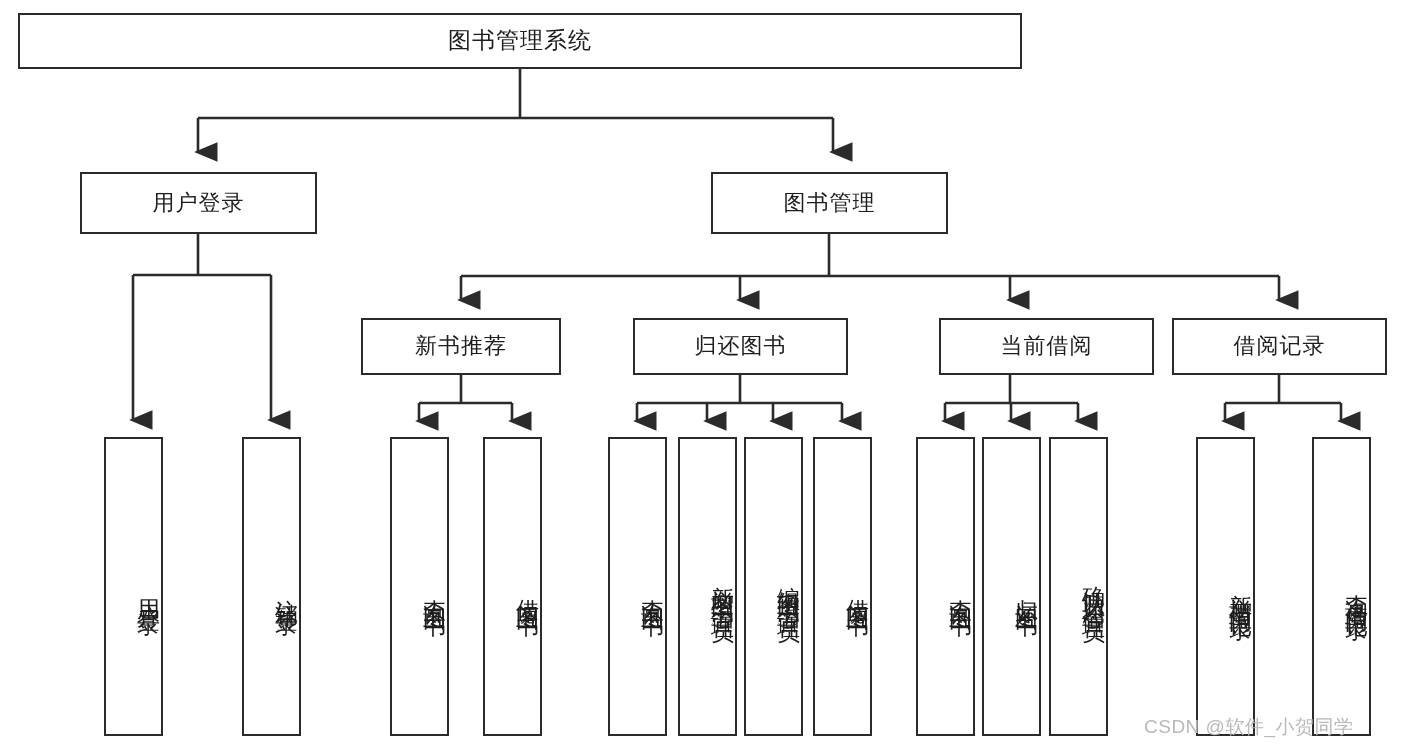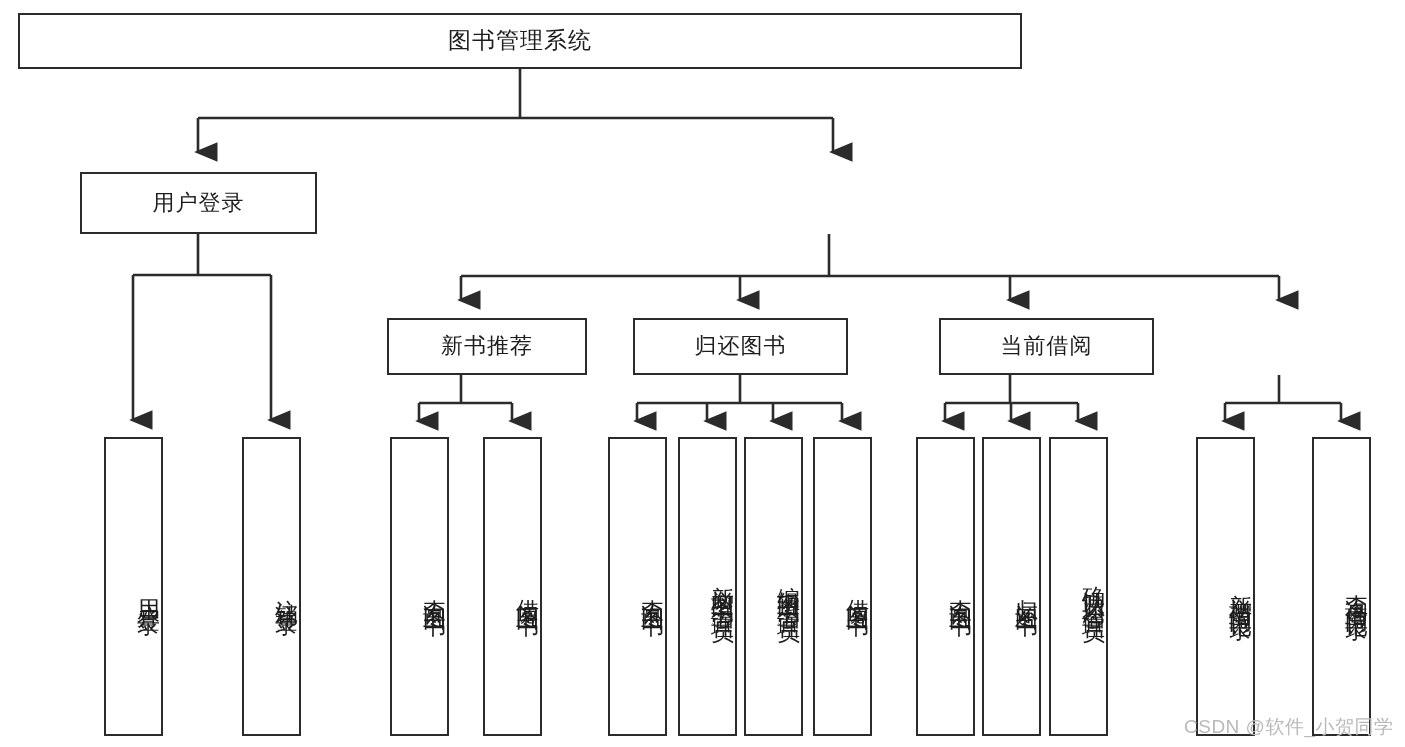--- a/index.html
+++ b/index.html
@@ -5,21 +5,21 @@
   html,body{margin:0;padding:0;background:#ffffff;}
   body{width:1405px;height:747px;overflow:hidden;font-family:"Liberation Sans","DejaVu Sans",sans-serif;}
   #stage{position:relative;width:1405px;height:547px;background:#ffffff;}
   svg#wires{position:absolute;left:0;top:0;width:1405px;height:747px;}
   .node{position:absolute;box-sizing:border-box;background:#ffffff;border:2px solid #2b2b2b;
         display:flex;align-items:center;justify-content:center;color:#1d1d1d;}
   .node.horizontal{font-size:22px;line-height:1.1;letter-spacing:1px;}
   .node.root{font-size:23px;}
   .node.vertical{writing-mode:vertical-rl;text-orientation:upright;font-size:23px;
         letter-spacing:5px;line-height:1.05;padding-top:8px;align-items:flex-start;justify-content:center;}
-  .watermark{position:absolute;left:1184px;top:714px;font-size:19px;color:#b9b9b9;
+  .watermark{position:absolute;left:1144px;top:714px;font-size:19px;color:#b9b9b9;
         white-space:nowrap;letter-spacing:0.5px;}
 </style>
 </head>
 <body>
 
 <div id="stage">
 
   <svg id="wires" viewBox="0 0 1405 747" xmlns="http://www.w3.org/2000/svg">
     <defs>
       <marker id="arrow" viewBox="0 0 12 12" refX="6" refY="10" markerWidth="9" markerHeight="9" orient="auto-start-reverse">
@@ -66,24 +66,26 @@
       <path d="M 1279 375 L 1279 403"></path>
       <path d="M 1225 403 L 1341 403"></path>
       <path d="M 1225 403 L 1225 421" marker-end="url(#arrow)"></path>
       <path d="M 1341 403 L 1341 421" marker-end="url(#arrow)"></path>
     </g>
   </svg>
 
   <div class="node horizontal root" style="left:18px;top:13px;width:1004px;height:56px;">图书管理系统</div>
 
   <div class="node horizontal" style="left:80px;top:172px;width:237px;height:62px;">用户登录</div>
+  <div class="node horizontal" style="left:711px;top:172px;width:237px;height:62px;">图书管理</div>
 
-  <div class="node horizontal" style="left:361px;top:318px;width:200px;height:57px;margin-left:26px;">新书推荐</div>
+  <div class="node horizontal" style="left:361px;top:318px;width:200px;height:57px;">新书推荐</div>
   <div class="node horizontal" style="left:633px;top:318px;width:215px;height:57px;">归还图书</div>
   <div class="node horizontal" style="left:903px;top:318px;width:215px;height:57px;margin-left:36px;">当前借阅</div>
+  <div class="node horizontal" style="left:1172px;top:318px;width:215px;height:57px;">借阅记录</div>
 
   <div class="node vertical" style="left:104px;top:437px;width:59px;height:299px;">用户登录</div>
   <div class="node vertical" style="left:242px;top:437px;width:59px;height:299px;">注销登录</div>
 
   <div class="node vertical" style="left:390px;top:437px;width:59px;height:299px;">查询图书</div>
   <div class="node vertical" style="left:483px;top:437px;width:59px;height:299px;">借阅图书</div>
 
   <div class="node vertical" style="left:608px;top:437px;width:59px;height:299px;">查询图书</div>
   <div class="node vertical" style="left:678px;top:437px;width:59px;height:299px;">新增图书（管理员）</div>
   <div class="node vertical" style="left:744px;top:437px;width:59px;height:299px;">编辑图书（管理员）</div>

